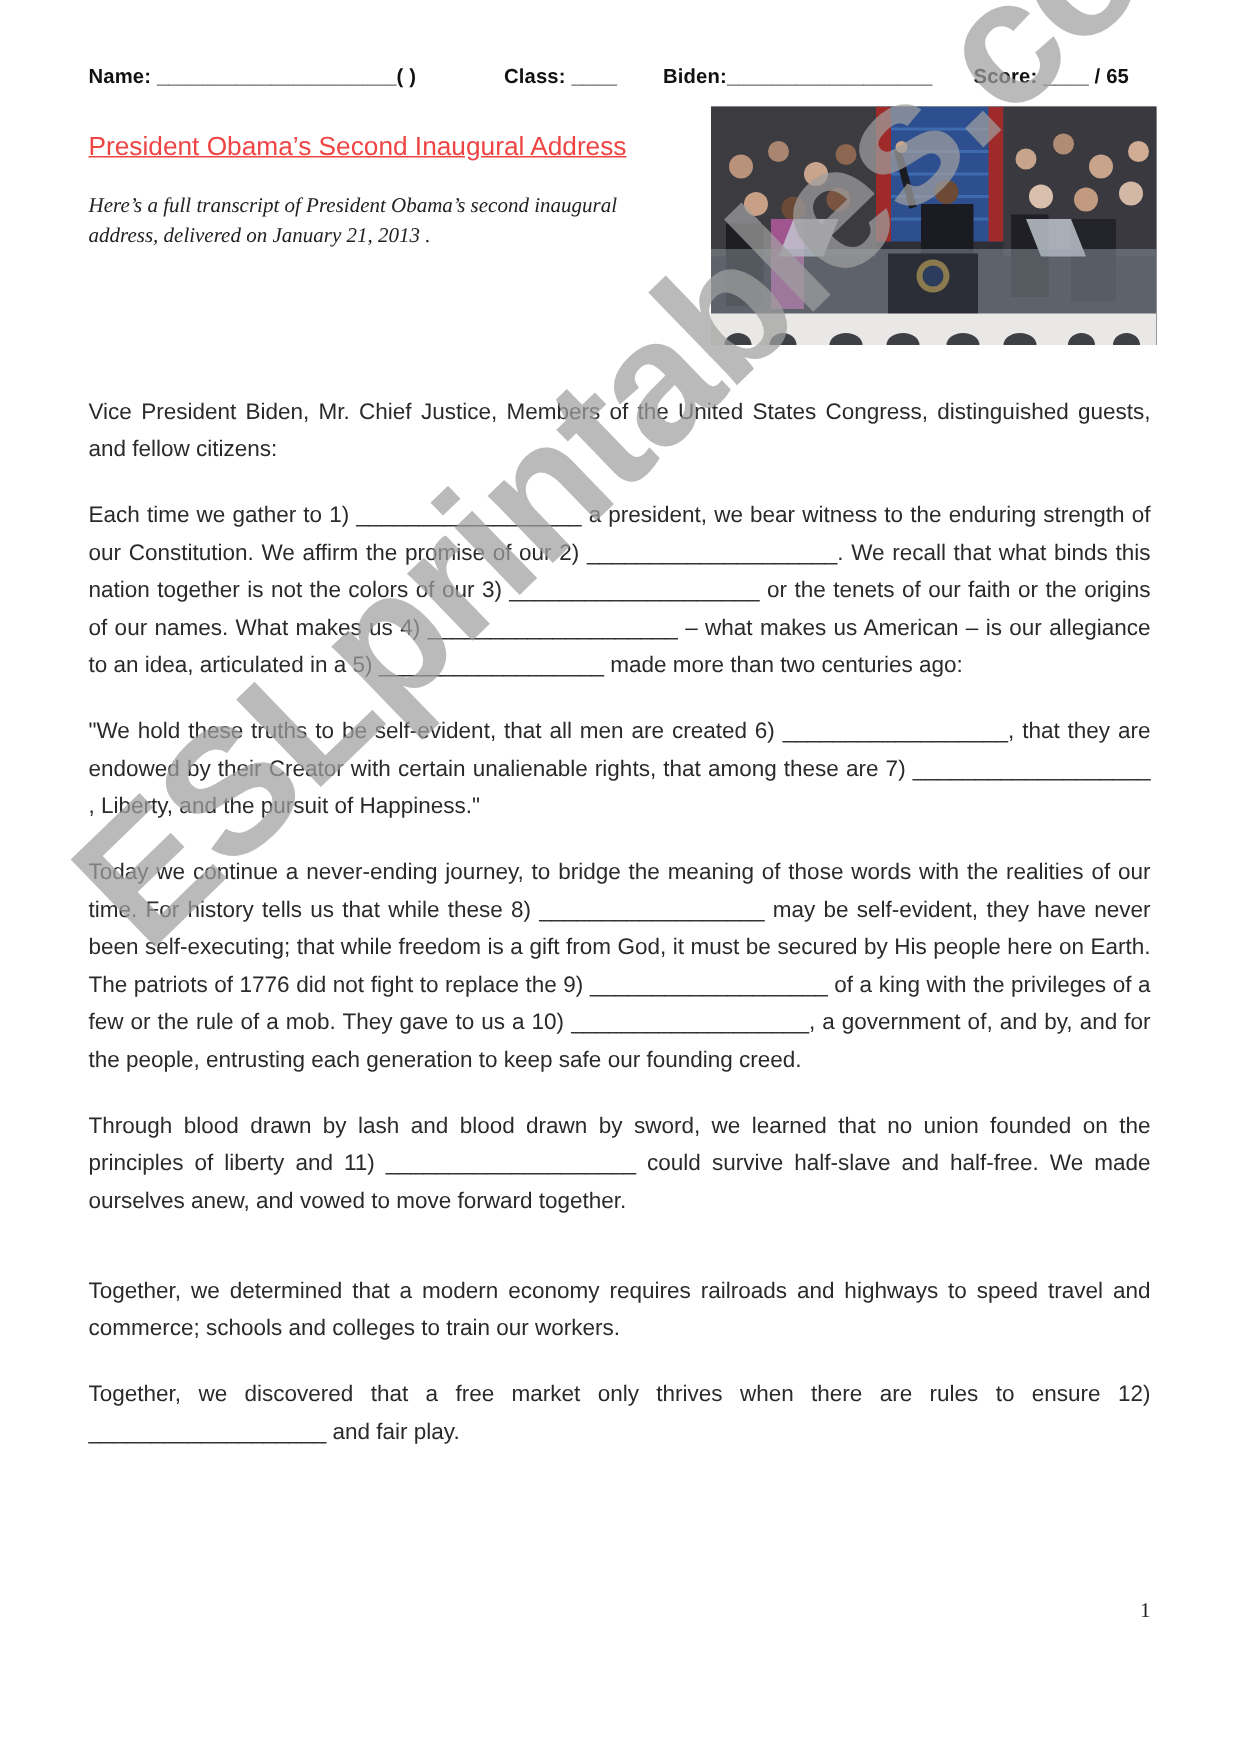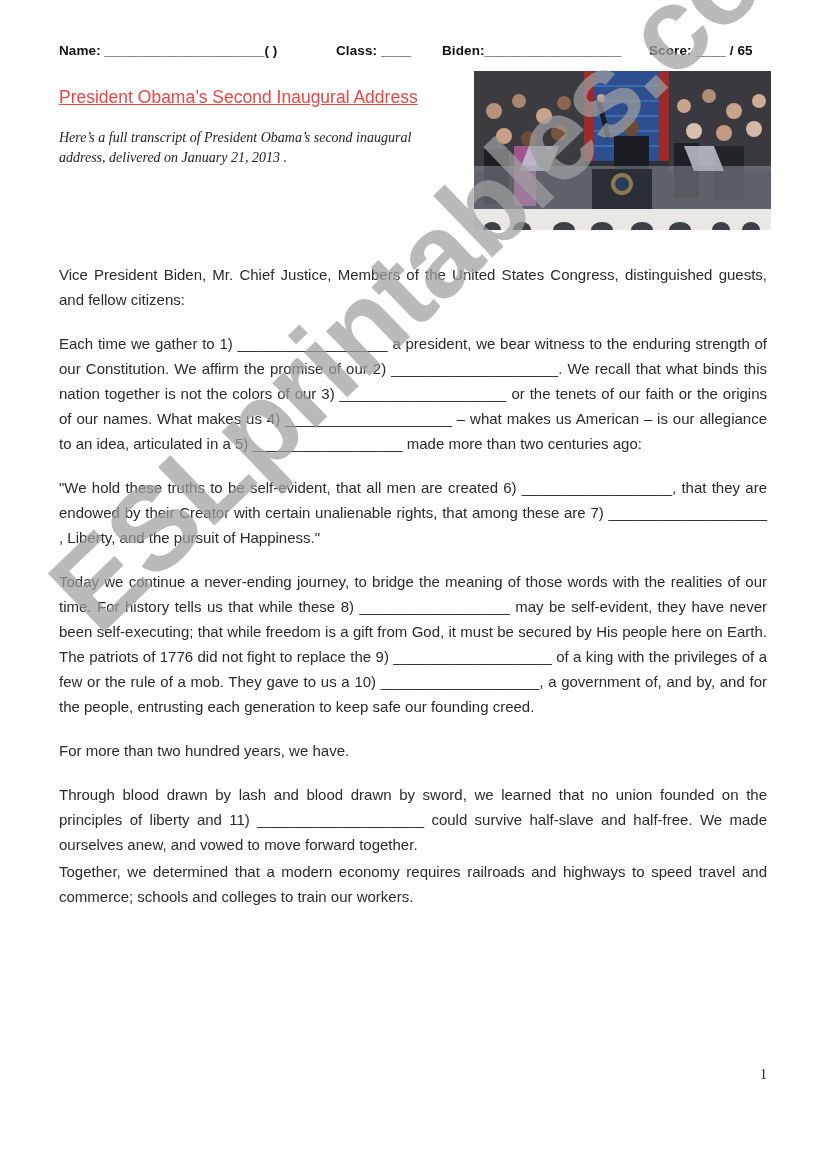--- a/index.html
+++ b/index.html
@@ -97,20 +97,20 @@
         <ellipse cx="277" cy="159" rx="9" ry="8"></ellipse>
     </g>
   </svg>
 </div>
 
 <div class="body-text">
   <p class="last-left" style="margin-top:32px">Vice President Biden, Mr. Chief Justice, Members of the United States Congress, distinguished guests, and fellow citizens:</p>
   <p class="last-left" style="margin-top:19px">Each time we gather to 1) __________________ a president, we bear witness to the enduring strength of our Constitution.  We affirm the promise of our 2) ____________________.  We recall that what binds this nation together is not the colors of our 3) ____________________ or the tenets of our faith or the origins of our names.   What makes us 4) ____________________ – what makes us American – is our allegiance to an idea, articulated in a 5) __________________ made more than two centuries ago:</p>
   <p class="last-left" style="margin-top:19px">"We hold these truths to be self-evident, that all men are created 6) __________________, that they are endowed by their Creator with certain unalienable rights, that among these are 7) ___________________ , Liberty, and the pursuit of Happiness."</p>
   <p class="last-left" style="margin-top:19px">Today we continue a never-ending journey, to bridge the meaning of those words with the realities of our time.  For history tells us that while these 8) __________________ may be self-evident, they have never been self-executing; that while freedom is a gift from God, it must be secured by His people here on Earth.  The patriots of 1776 did not fight to replace the 9) ___________________ of a king with the privileges of a few or the rule of a mob.  They gave to us a 10) ___________________, a government of, and by, and for the people, entrusting each generation to keep safe our founding creed.</p>
-  <p class="last-left" style="margin-top:19px">For more than two hundred years, we have.</p>
   <p class="last-left" style="margin-top:19px">Through blood drawn by lash and blood drawn by sword, we learned that no union founded on the principles of liberty and 11) ____________________ could survive half-slave and half-free.  We made ourselves anew, and vowed to move forward together.</p>
-  <p class="last-left" style="margin-top:2px">Together, we determined that a modern economy requires railroads and highways to speed travel and commerce; schools and colleges to train our workers.</p>
+  <p class="last-left" style="margin-top:35px">Together, we determined that a modern economy requires railroads and highways to speed travel and commerce; schools and colleges to train our workers.</p>
+  <p class="last-left" style="margin-top:19px">Together, we discovered that a free market only thrives when there are rules to ensure 12) ___________________ and fair play.</p>
 </div>
 
 <div class="page-num">1</div>
 
 <div class="watermark">ESLprintables.com</div>
 
 </body></html>

